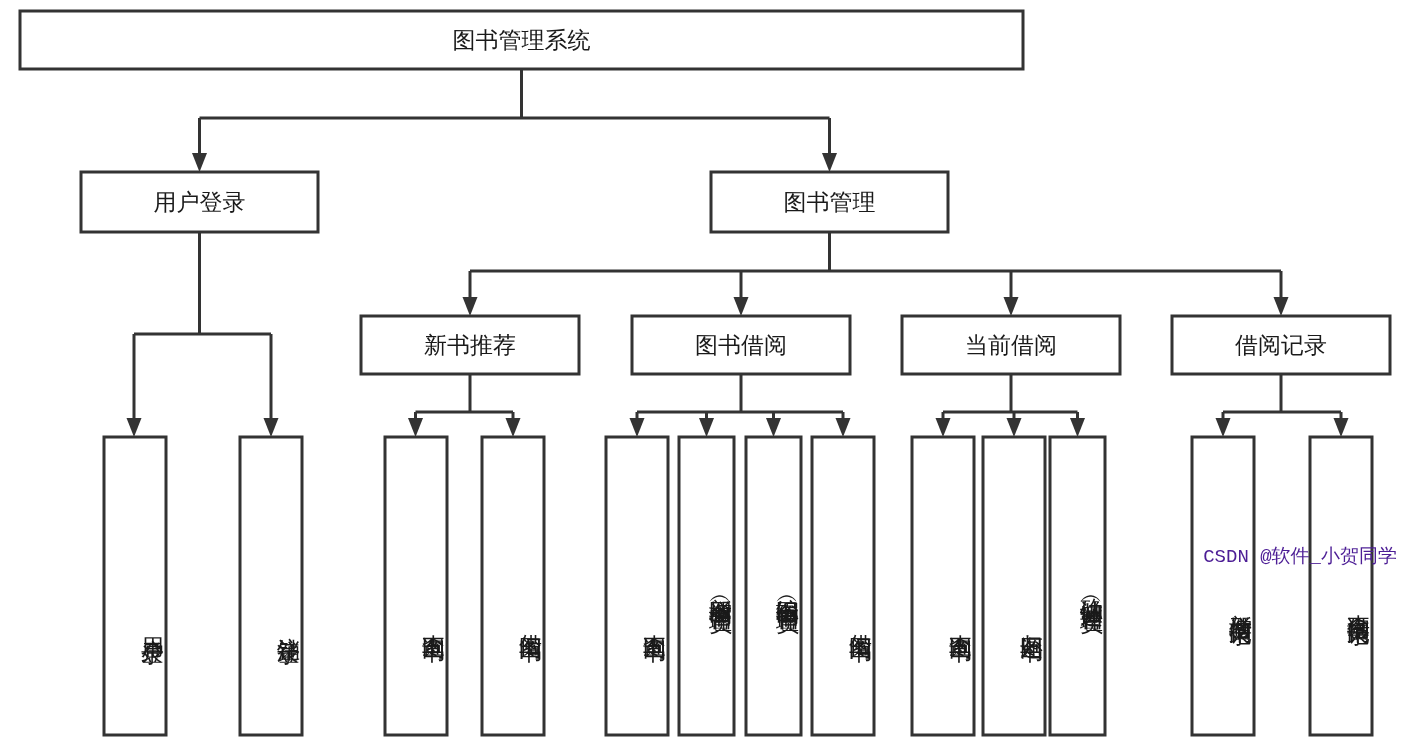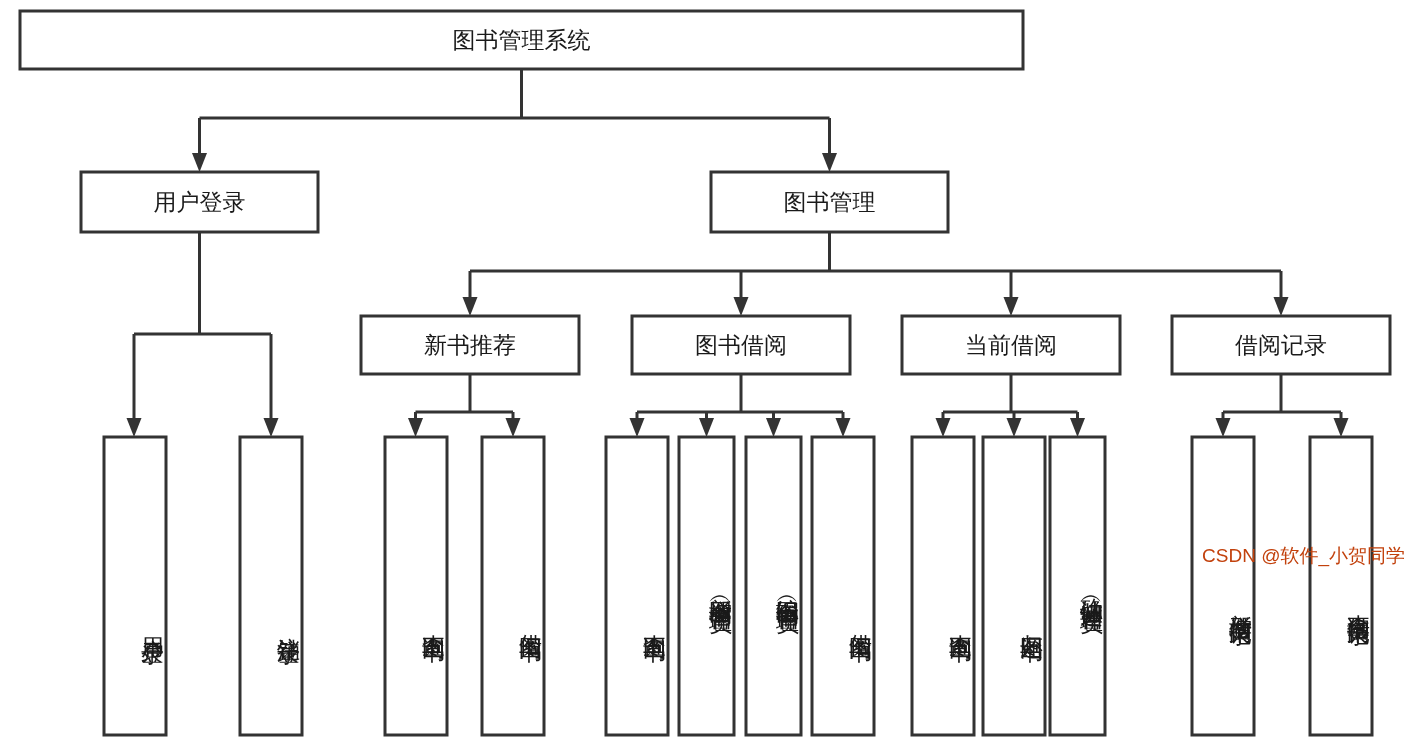--- a/index.html
+++ b/index.html
@@ -59,25 +59,25 @@
     color: #1a1a1a;
     letter-spacing: 2px;
     white-space: nowrap;
     display: flex;
     align-items: flex-start;
     justify-content: center;
     pointer-events: none;
   }
   .watermark {
     position: absolute;
-    right: 0;
+    right: 8px;
     bottom: 6px;
-    font-family: Liberation Sans, sans-serif;
+    font-family: Liberation Mono, monospace;
     font-size: 19px;
-    color: #c2410c;
+    color: #4c1d95;
     white-space: nowrap;
   }
 </style>
 </head>
 <body>
 
 <div id="diagram-root">
 
   <svg id="flow-svg" viewBox="0 0 1405 747">
 

